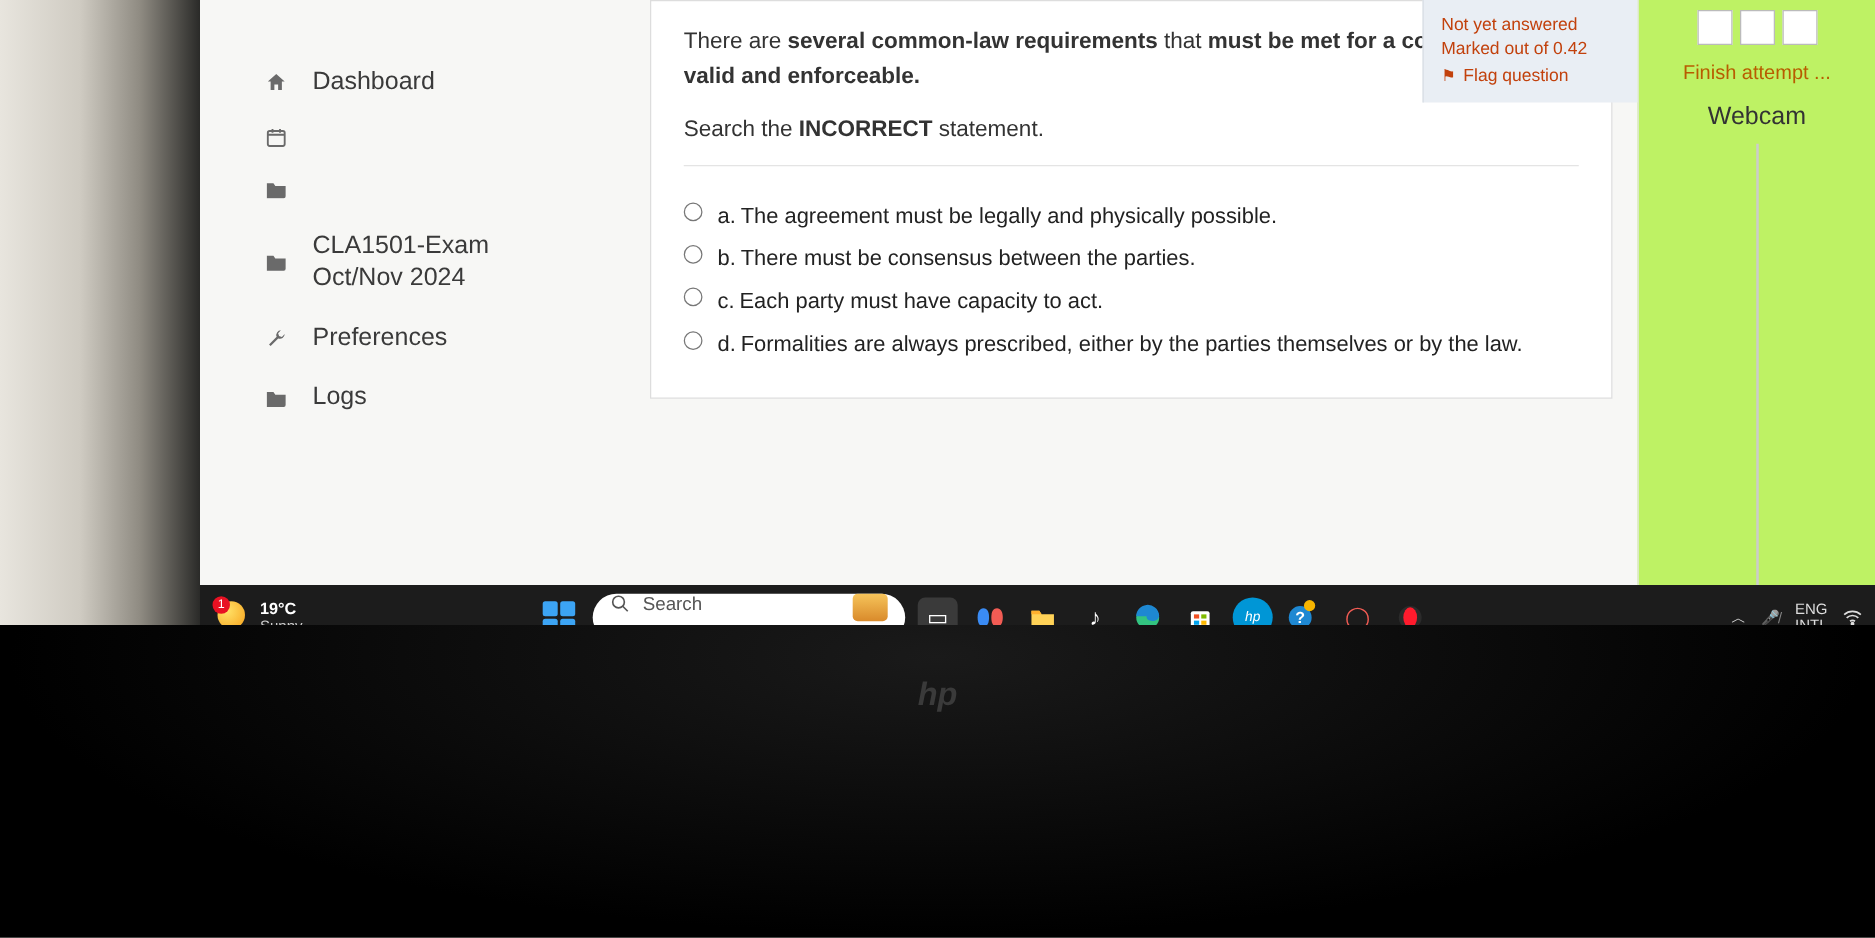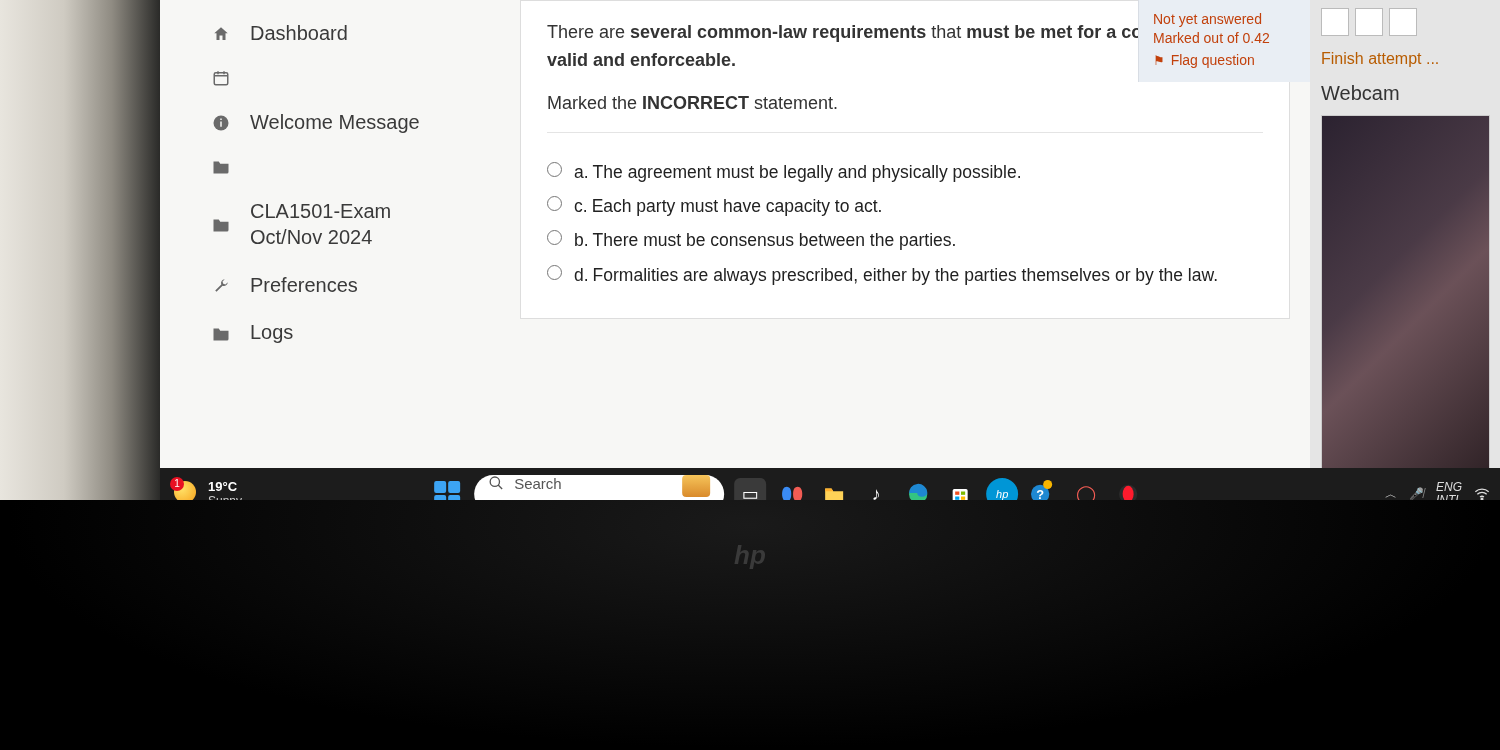--- a/index.html
+++ b/index.html
@@ -16,20 +16,21 @@
     left: 160px; top: 0;
     width: 1340px; height: 500px;
     background: #f7f7f5;
     display: flex;
   }
   
   .sidebar {
     width: 340px;
     padding: 10px 0;
     background: #f7f7f5;
+    margin-top: 32px;
   }
   .sidebar-item {
     display: flex;
     align-items: center;
     gap: 18px;
     padding: 12px 20px 12px 50px;
     font-size: 20px;
     color: #3a3a3a;
     cursor: pointer;
   }
@@ -92,24 +93,24 @@
     font-size: 14px;
     color: #c2410c;
   }
   .qinfo .line { margin: 3px 0; }
   .flag { cursor: pointer; display:flex; align-items:center; gap:6px; margin-top:6px;}
   .flag-icon { font-size: 13px; }
 
   
   .rightcol {
     width: 190px;
-    background: #e5e5e5;
+    background: #bef264;
     border-left: 1px solid #e5e5e5;
     padding: 8px 10px;
-    display:flex; flex-direction:column;
+    display:flex; flex-direction:column;align-items:center;
   }
   .nav-squares { display:flex; gap:6px; margin-bottom:8px; }
   .nav-sq { width:28px; height:28px; border:1px solid #bbb; background:#fff;}
   .finish {
     color: #b85c00;
     font-size: 16px;
     padding: 6px 0 14px 0;
     cursor: pointer;
   }
   .webcam-title {
@@ -167,21 +168,21 @@
   .searchbox .mag { color:#666; }
   .searchbox .ph { flex:1; font-size:15px; }
   .searchbox .bing { width:28px;height:22px;background:linear-gradient(#f6c45a,#d98a2b);border-radius:4px;}
   .tb-icon {
     width:32px;height:32px;border-radius:6px;
     display:flex;align-items:center;justify-content:center;
     font-size:18px; cursor:pointer;
   }
   .tray { display:flex; align-items:center; gap:12px; margin-left:auto; font-size:12px; color:#ddd;}
   .chev { font-size:12px; cursor:pointer;}
-  .lang { text-align:center; line-height:1.1; cursor:pointer;font-style:italic;}
+  .lang { text-align:center; line-height:1.1; cursor:pointer;}
   .wifi { font-size:14px; cursor:pointer;}
 
   
   .bezel-bottom {
     position:absolute; left:0; top:500px; width:1500px; height:250px;
     background: radial-gradient(ellipse at 50% 10%, #1a1a1a, #000 70%);
   }
   .hp-logo {
     position:absolute; left: 50%; top: 540px; transform:translateX(-50%);
     color:#3a3a3a; font-style:italic; font-weight:700; font-size:26px;
@@ -208,30 +209,20 @@
       </span>
       <span class="label">Dashboard</span>
     </div>
     <div class="sidebar-item">
       <span class="icon">
         <svg width="18" height="18" viewBox="0 0 24 24" fill="none" stroke="#6a6a6a" stroke-width="2">
             <rect x="3" y="5" width="18" height="16" rx="2"></rect>
             <path d="M3 9h18M8 3v4M16 3v4"></path>
           </svg>
       </span>
-    </div>
-    <div class="sidebar-item">
-      <span class="icon">
-        <svg width="18" height="18" viewBox="0 0 24 24" fill="#6a6a6a">
-            <circle cx="12" cy="12" r="10"></circle>
-            <rect x="11" y="10" width="2" height="7" fill="#f7f7f5"></rect>
-            <rect x="11" y="6" width="2" height="2" fill="#f7f7f5"></rect>
-          </svg>
-      </span>
-      <span class="label">Welcome Message</span>
     </div>
     <div class="sidebar-item">
       <span class="icon">
         <svg width="18" height="16" viewBox="0 0 24 20" fill="#6a6a6a">
             <path d="M2 4h7l2 3h11v11a2 2 0 0 1-2 2H2z"></path>
           </svg>
       </span>
     </div>
     <div class="sidebar-item two-line">
       <span class="icon">
@@ -261,35 +252,35 @@
       <span class="label">Logs</span>
     </div>
   </nav>
 
   <main class="main">
     <div class="qcard">
       <p class="stem">
         <span>There are </span><b>several common-law requirements</b><span> that </span><b>must be met for a contract to be valid and enforceable.</b>
       </p>
       <p class="instruct">
-        <span>Marked the </span><b>INCORRECT</b><span> statement.</span>
+        <span>Search the </span><b>INCORRECT</b><span> statement.</span>
       </p>
       <hr class="div">
       <div class="options">
         <label class="option">
           <span class="radio"></span>
           <span class="opt-text"><span class="opt-letter">a.</span><span>The agreement must be legally and physically possible.</span></span>
         </label>
         <label class="option">
           <span class="radio"></span>
-          <span class="opt-text"><span class="opt-letter">c.</span><span>Each party must have capacity to act.</span></span>
+          <span class="opt-text"><span class="opt-letter">b.</span><span>There must be consensus between the parties.</span></span>
         </label>
         <label class="option">
           <span class="radio"></span>
-          <span class="opt-text"><span class="opt-letter">b.</span><span>There must be consensus between the parties.</span></span>
+          <span class="opt-text"><span class="opt-letter">c.</span><span>Each party must have capacity to act.</span></span>
         </label>
         <label class="option">
           <span class="radio"></span>
           <span class="opt-text"><span class="opt-letter">d.</span><span>Formalities are always prescribed, either by the parties themselves or by the law.</span></span>
         </label>
       </div>
     </div>
 
     <aside class="qinfo">
       <div class="line">Not yet answered</div>

